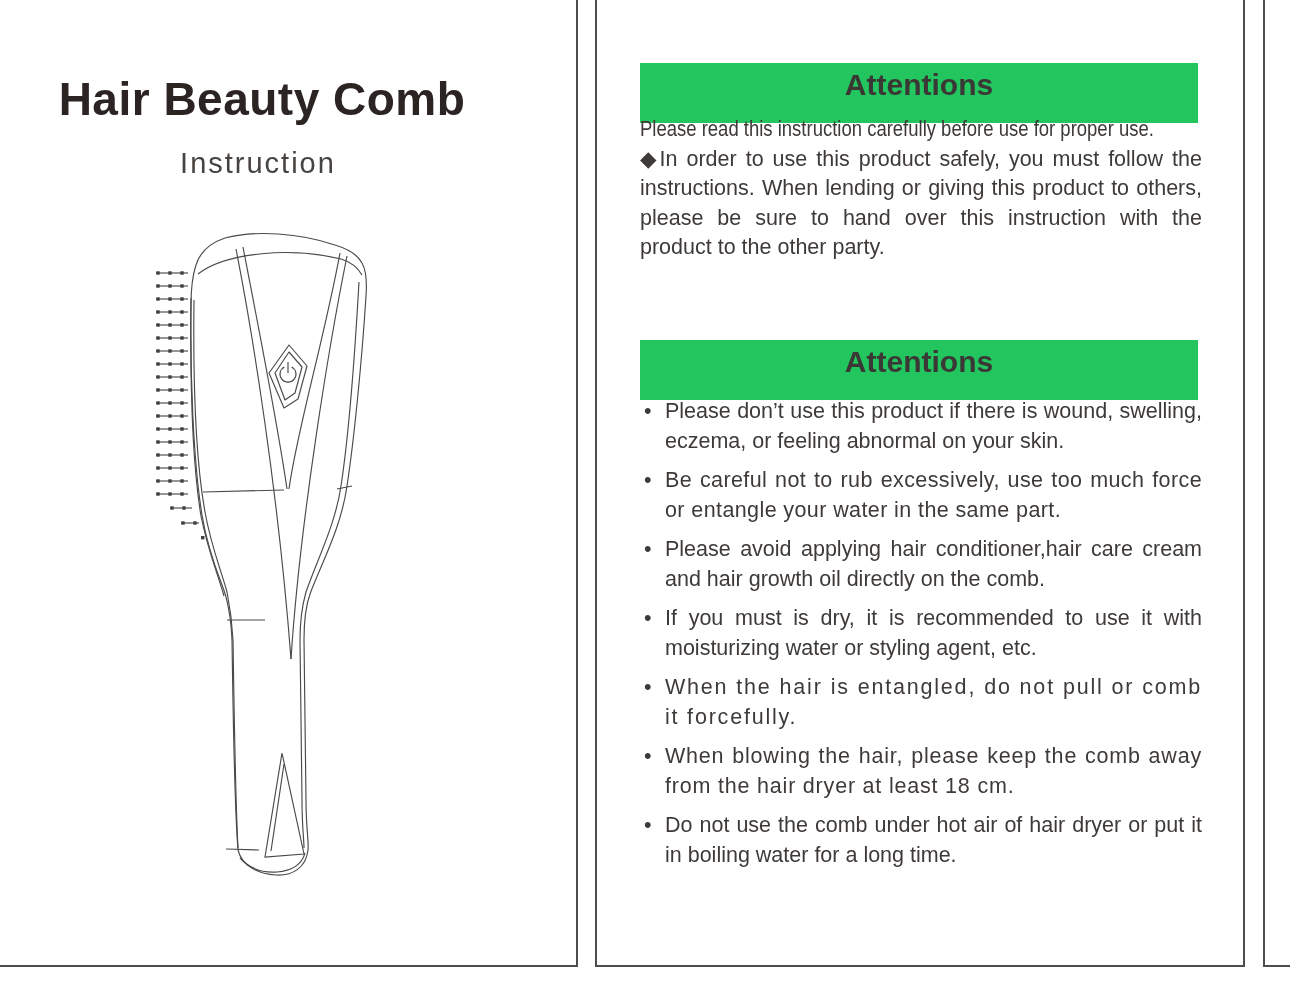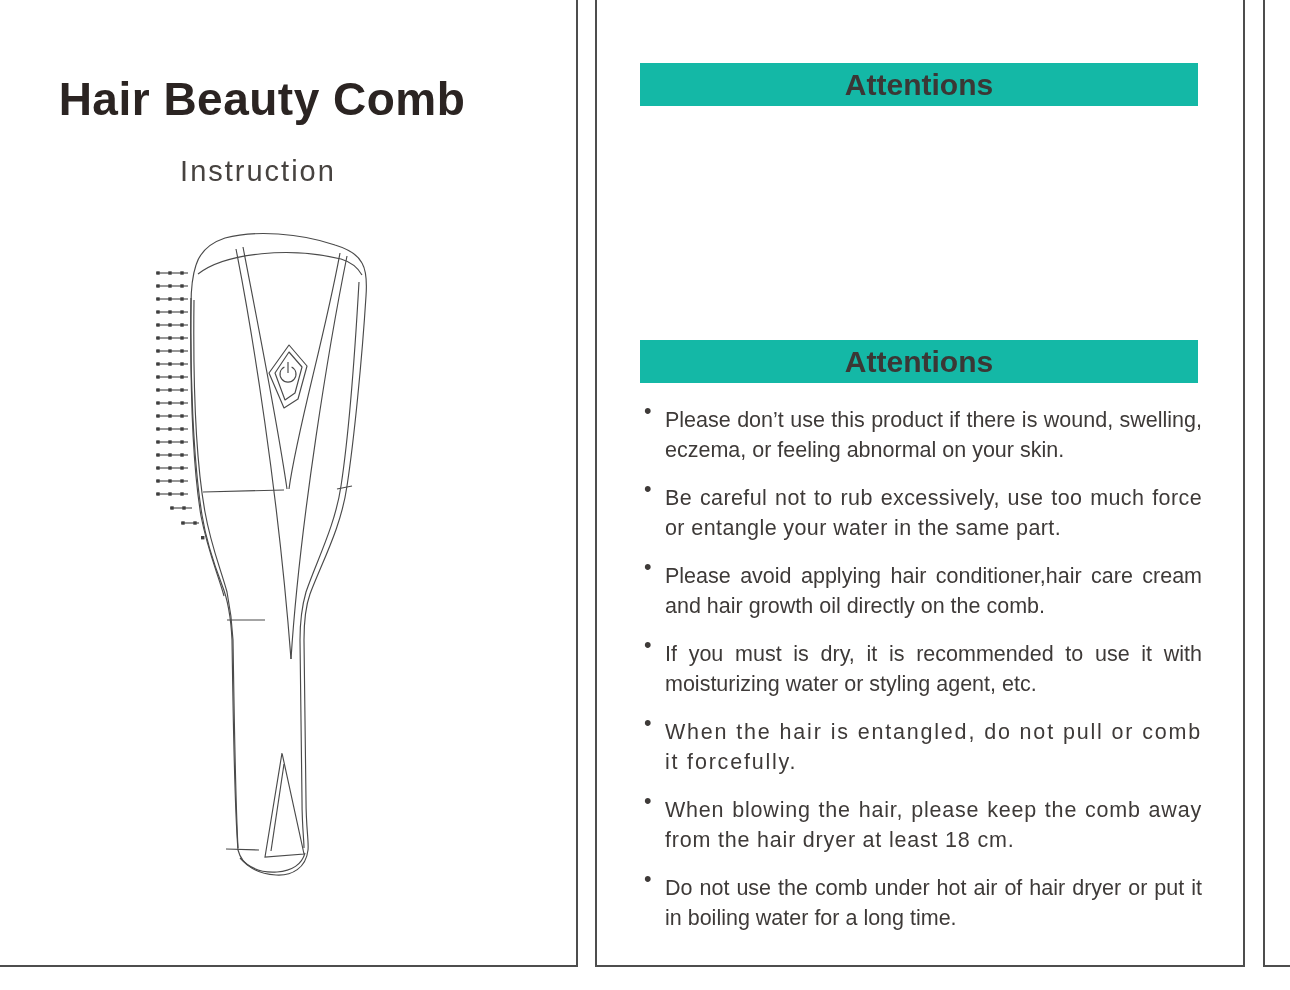--- a/index.html
+++ b/index.html
@@ -17,30 +17,30 @@
   #page-mid{left:595px;top:-12px;width:650px;height:979px;}
   #page-third{left:1263px;top:-12px;width:70px;height:979px;}
 
   
   .product-title{
     position:absolute;left:4px;top:72px;width:516px;
     text-align:center;font-size:46px;font-weight:700;
     letter-spacing:0.5px;color:#2b2422;
   }
   .product-subtitle{
-    position:absolute;left:0;top:155px;width:516px;
+    position:absolute;left:0;top:147px;width:516px;
     text-align:center;font-size:29px;font-weight:400;
     letter-spacing:2px;color:#474340;
   }
   #comb-svg{position:absolute;left:140px;top:222px;}
 
   
   .sec-header{
-    position:absolute;left:640px;width:558px;height:43px;
-    background:#14b8a6;text-align:center;
+    position:absolute;left:640px;width:558px;height:60px;
+    background:#22c55e;text-align:center;
     font-size:30px;font-weight:700;color:#3b3735;line-height:43px;
   }
   #sec1-header{top:63px;}
   #sec2-header{top:340px;}
 
   .sec1-body{
     position:absolute;left:640px;top:115px;width:562px;
     font-size:21.5px;line-height:29.5px;color:#3e3a38;
   }
   .sec1-body p{margin:0;}
@@ -50,21 +50,21 @@
   }
   .sec1-body .just{text-align:justify;}
 
   .bullets{
     position:absolute;left:644px;top:397px;width:558px;
     margin:0;padding:0;list-style:none;
     font-size:21.5px;line-height:29.5px;color:#3e3a38;
   }
   .bullets li{display:flex;margin-bottom:10px;}
   .bullets .marker{flex:none;width:21px;}
-  .bullets .btext{flex:1;text-align:justify;margin-top:9px;}
+  .bullets .btext{flex:1;text-align:justify;}
   .bullets li:nth-child(2) .btext{letter-spacing:.4px;}
   .bullets li:nth-child(5) .btext{letter-spacing:1.8px;}
   .bullets li:nth-child(6) .btext{letter-spacing:.8px;}
 
   
   #comb-svg path, #comb-svg line{fill:none;stroke:#4a4a4a;stroke-width:1.15;}
   #comb-svg rect{fill:#3f3f3f;stroke:none;}
 </style>
 </head>
 <body>
@@ -196,20 +196,22 @@
       <line x1="181" y1="523" x2="199" y2="523"></line>
       <rect x="181.3" y="521.3" width="3.4" height="3.4"></rect>
       <rect x="193.3" y="521.3" width="3.4" height="3.4"></rect>
       <rect x="201" y="536" width="3.4" height="3.4"></rect>
     </g>
 </svg>
 
 <div class="sec-header" id="sec1-header">Attentions</div>
 
 <div class="sec1-body">
+  <p><span class="cond">Please read this instruction carefully before use for proper use.</span></p>
+  <p class="just">◆In order to use this product safely, you must follow the instructions. When lending or giving this product to others, please be sure to hand over this instruction with the product to the other party.</p>
 </div>
 
 <div class="sec-header" id="sec2-header">Attentions</div>
 
 <ul class="bullets">
   <li>
     <span class="marker">•</span>
     <span class="btext">Please don’t use this product if there is wound, swelling, eczema, or feeling abnormal on your skin.</span>
   </li>
   <li>

